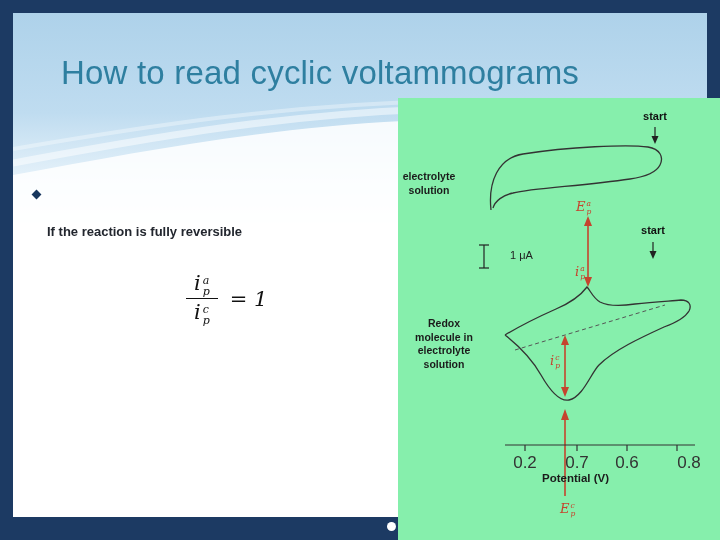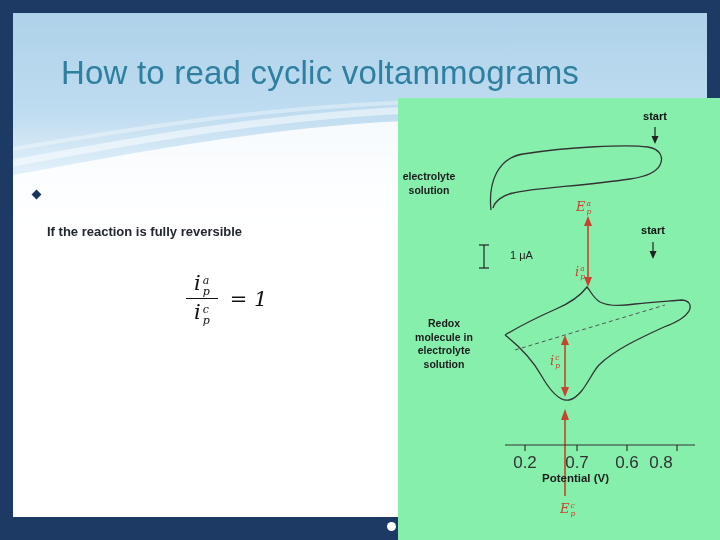--- a/index.html
+++ b/index.html
@@ -185,18 +185,18 @@
           <span class="ss">
             <span>c</span>
             <span>p</span>
           </span>
         </span>
     </div>
 
     <div class="fig-label lab-tick" style="left:112px;top:355px;">0.2</div>
     <div class="fig-label lab-tick" style="left:164px;top:355px;">0.7</div>
     <div class="fig-label lab-tick" style="left:214px;top:355px;">0.6</div>
-    <div class="fig-label lab-tick" style="left:248px;top:355px;text-align:center;">0.8</div>
+    <div class="fig-label lab-tick" style="left:276px;top:355px;text-align:center;">0.8</div>
     <div class="fig-label lab-axis" style="left:144px;top:374px;">Potential (V)</div>
   </div>
 
   <div class="dot"></div>
 </div>
 
 </body></html>

